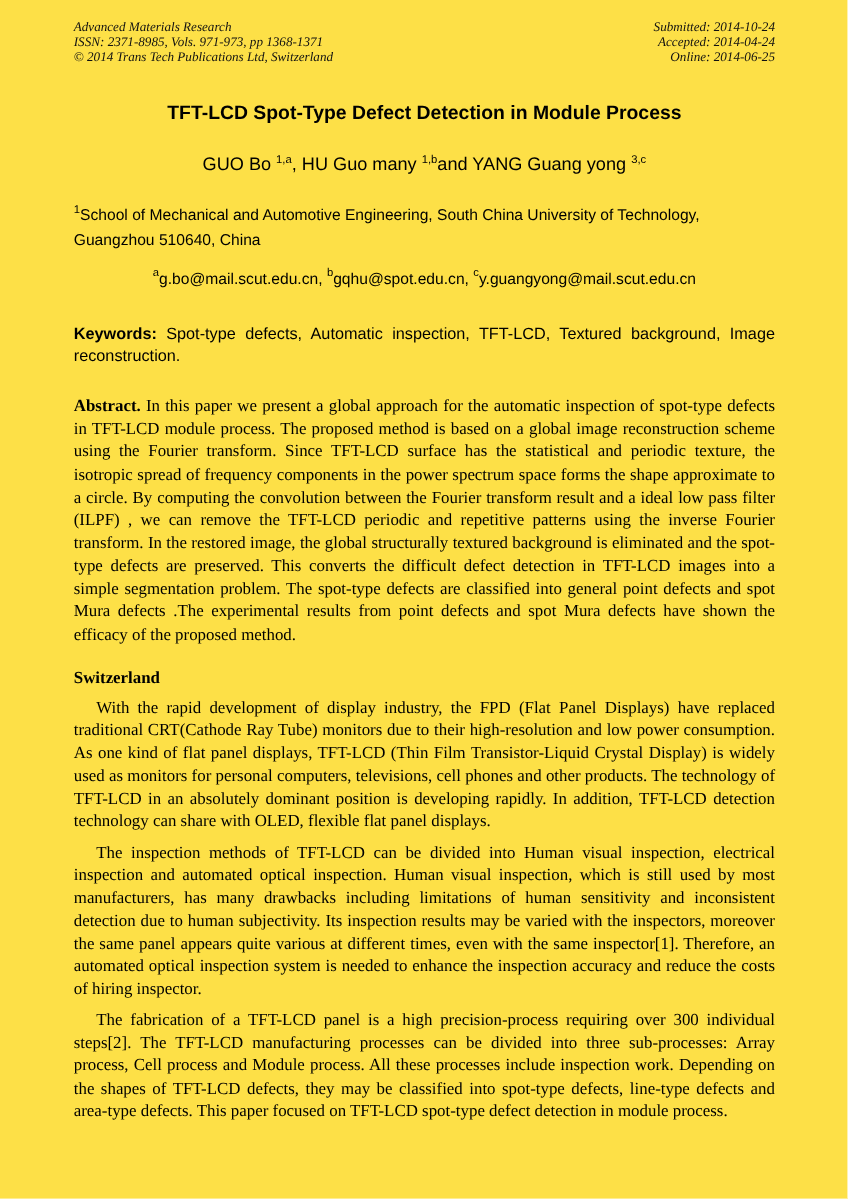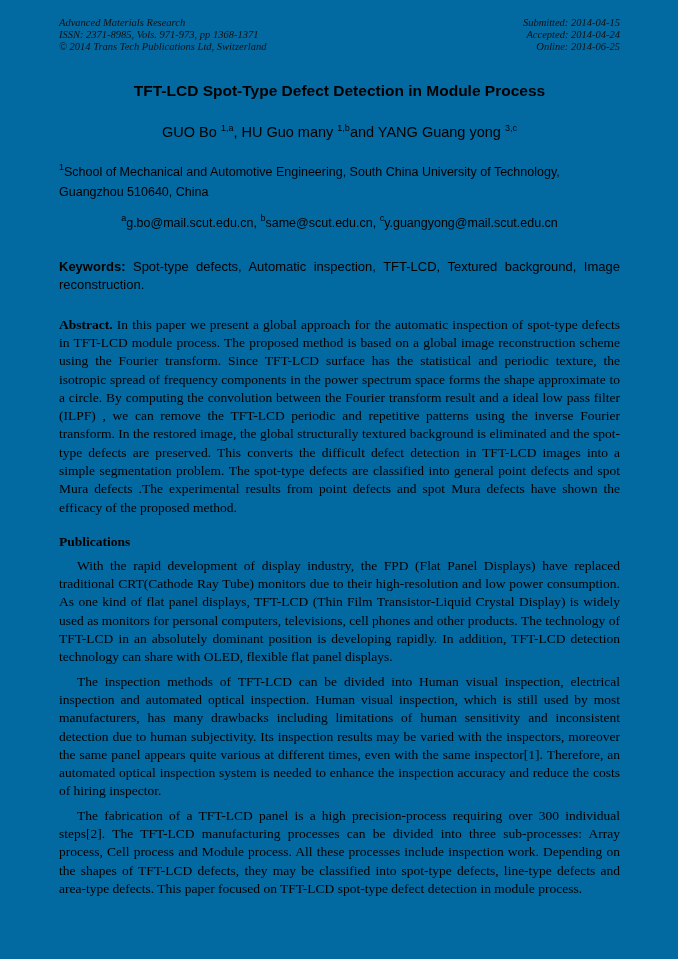--- a/index.html
+++ b/index.html
@@ -1,21 +1,21 @@
 <!DOCTYPE html>
 <html><head>
 <meta charset="utf-8">
 <style>
   * { margin: 0; padding: 0; box-sizing: border-box; }
   html, body { background: #ffffff; }
   .page {
     position: relative;
     width: 678px;
     height: 959px;
-    background: #0369a1;
+    background: #fde047;
     color: #000000;
     overflow: hidden;
     font-family: "Liberation Serif", serif;
   }
   .content { padding: 17px 58px 0 59px; }
 
   
   .masthead {
     display: flex;
     justify-content: space-between;
@@ -106,41 +106,41 @@
 <div class="page">
   <div class="content">
 
     <header class="masthead">
       <div class="mast-left">
         <div>Advanced Materials Research</div>
         <div>ISSN: 2371-8985, Vols. 971-973, pp 1368-1371</div>
         <div>© 2014 Trans Tech Publications Ltd, Switzerland</div>
       </div>
       <div class="mast-right">
-        <div>Submitted: 2014-04-15</div>
+        <div>Submitted: 2014-10-24</div>
         <div>Accepted: 2014-04-24</div>
         <div>Online: 2014-06-25</div>
       </div>
     </header>
 
     <h1 class="title">TFT-LCD Spot-Type Defect Detection in Module Process</h1>
 
     <div class="authors"><span>GUO Bo </span><sup>1,a</sup><span>, HU Guo many </span><sup>1,b</sup><span>and YANG Guang yong </span><sup>3,c</sup></div>
 
     <div class="affil">
       <div><sup>1</sup><span>School of Mechanical and Automotive Engineering, South China University of Technology,</span></div>
       <div>Guangzhou 510640, China</div>
     </div>
 
-    <div class="emails"><sup>a</sup><span>g.bo@mail.scut.edu.cn, </span><sup>b</sup><span>same@scut.edu.cn, </span><sup>c</sup><span>y.guangyong@mail.scut.edu.cn</span></div>
+    <div class="emails"><sup>a</sup><span>g.bo@mail.scut.edu.cn, </span><sup>b</sup><span>gqhu@spot.edu.cn, </span><sup>c</sup><span>y.guangyong@mail.scut.edu.cn</span></div>
 
     <p class="keywords"><span class="lbl">Keywords:</span><span> Spot-type defects, Automatic inspection, TFT-LCD, Textured background, Image reconstruction.</span></p>
 
     <p class="abstract"><span class="lbl">Abstract.</span><span> In this paper we present a global approach for the automatic inspection of spot-type defects in TFT-LCD module process. The proposed method is based on a global image reconstruction scheme using the Fourier transform. Since TFT-LCD surface has the statistical and periodic texture, the isotropic spread of frequency components in the power spectrum space forms the shape approximate to a circle. By computing the convolution between the Fourier transform result and a ideal low pass filter (ILPF) , we can remove the TFT-LCD periodic and repetitive patterns using the inverse Fourier transform. In the restored image, the global structurally textured background is eliminated and the spot-type defects are preserved. This converts the difficult defect detection in TFT-LCD images into a simple segmentation problem. The spot-type defects are classified into general point defects and spot Mura defects .The experimental results from point defects and spot Mura defects have shown the efficacy of the proposed method.</span></p>
 
-    <h2 class="section-heading">Publications</h2>
+    <h2 class="section-heading">Switzerland</h2>
 
     <p class="body-para">With the rapid development of display industry, the FPD (Flat Panel Displays) have replaced traditional CRT(Cathode Ray Tube) monitors due to their high-resolution and low power consumption. As one kind of flat panel displays, TFT-LCD (Thin Film Transistor-Liquid Crystal Display) is widely used as monitors for personal computers, televisions, cell phones and other products. The technology of TFT-LCD in an absolutely dominant position is developing rapidly. In addition, TFT-LCD detection technology can share with OLED, flexible flat panel displays.</p>
     <p class="body-para">The inspection methods of TFT-LCD can be divided into Human visual inspection, electrical inspection and automated optical inspection. Human visual inspection, which is still used by most manufacturers, has many drawbacks including limitations of human sensitivity and inconsistent detection due to human subjectivity. Its inspection results may be varied with the inspectors, moreover the same panel appears quite various at different times, even with the same inspector[1]. Therefore, an automated optical inspection system is needed to enhance the inspection accuracy and reduce the costs of hiring inspector.</p>
     <p class="body-para">The fabrication of a TFT-LCD panel is a high precision-process requiring over 300 individual steps[2]. The TFT-LCD manufacturing processes can be divided into three sub-processes: Array process, Cell process and Module process. All these processes include inspection work. Depending on the shapes of TFT-LCD defects, they may be classified into spot-type defects, line-type defects and area-type defects. This paper focused on TFT-LCD spot-type defect detection in module process.</p>
 
   </div>
 </div>
 
 </body></html>

